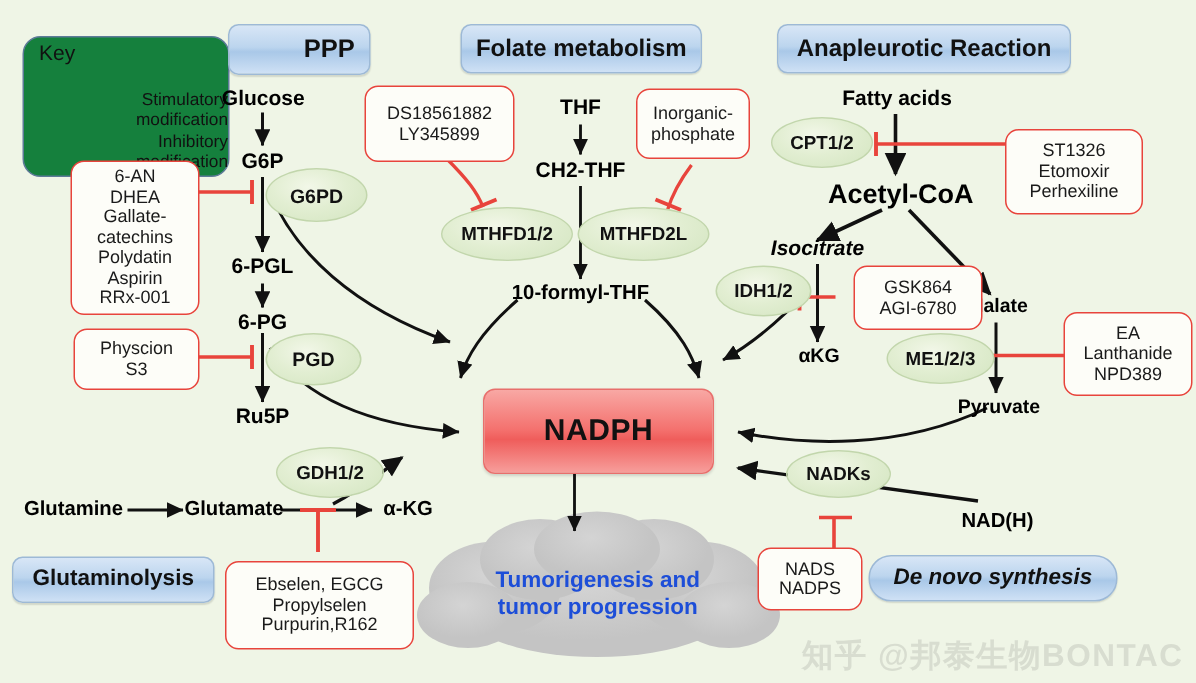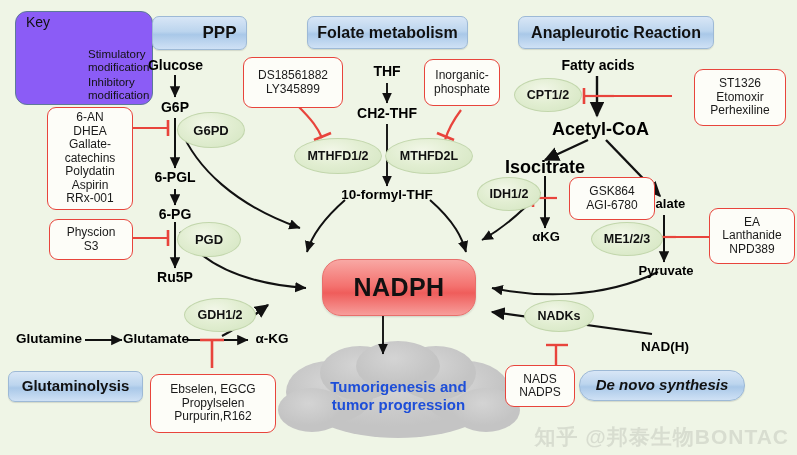--- a/index.html
+++ b/index.html
@@ -57,37 +57,38 @@
     display:flex;align-items:center;justify-content:center;
     text-align:center;
     color:#1a1a1a;
     line-height:1.12;
     white-space:pre-line;
   }
 
   
   #key-box{
     position:absolute;
-    left:15px;top:11px;width:136px;height:92px;
+    left:15px;top:24px;width:136px;height:92px;
     border:1.4px solid #5d7a98;
     border-radius:12px;
-    background:#8b5cf6;
+    background:#15803d;
+    text-align:right;
   }
   #key-title{position:absolute;left:10px;top:2px;font-size:14px;color:#111;}
   .key-text{position:absolute;font-size:11.5px;color:#111;line-height:1.12;white-space:pre-line;}
 
   
   #nadph{
     position:absolute;
     left:322px;top:259px;width:152px;height:55px;
-    border-radius:19px;
+    border-radius:8px;
     background:linear-gradient(to bottom,#f8a8a4 0%,#f4716e 48%,#ef5d5b 60%,#f79e9b 100%);
     border:1px solid #e86f6c;
     display:flex;align-items:center;justify-content:center;
-    font-size:25px;font-weight:bold;color:#111;
+    font-size:20px;font-weight:bold;color:#111;
     letter-spacing:.4px;
     box-shadow:0 1px 2px rgba(0,0,0,.14);
   }
 
   
   #cloud-label{
     position:absolute;left:291px;top:378px;width:215px;
     text-align:center;font-size:15px;font-weight:bold;color:#1d4ed8;line-height:1.22;
     white-space:pre-line;
   }
@@ -228,29 +229,29 @@
   <div class="enz" style="left:294px;top:138px;width:86px;height:34px;font-size:12.5px;">MTHFD1/2</div>
   <div class="enz" style="left:385px;top:138px;width:86px;height:34px;font-size:12.5px;">MTHFD2L</div>
 
   <div class="inhbox" style="left:243px;top:57px;width:98px;height:49px;font-size:12px;">DS18561882
 LY345899</div>
   <div class="inhbox" style="left:424px;top:59px;width:74px;height:45px;font-size:12px;">Inorganic-
 phosphate</div>
 
   <div class="mlabel" style="left:555px;top:58px;width:86px;font-size:14px;">Fatty acids</div>
   <div class="mlabel" style="left:552px;top:120px;width:90px;font-size:18px;">Acetyl-CoA</div>
-  <div class="mlabel" style="left:505px;top:158px;width:80px;font-size:18px;">Isocitrate</div>
+  <div class="mlabel" style="left:505px;top:158px;width:80px;font-size:14px;font-style:italic;">Isocitrate</div>
   <div class="mlabel" style="left:634px;top:197px;width:62px;font-size:13px;">Malate</div>
   <div class="mlabel" style="left:522px;top:230px;width:48px;font-size:13px;">αKG</div>
   <div class="mlabel" style="left:631px;top:264px;width:70px;font-size:13px;">Pyruvate</div>
   <div class="enz" style="left:514px;top:78px;width:66px;height:32px;font-size:12.5px;">CPT1/2</div>
   <div class="enz" style="left:477px;top:177px;width:62px;height:32px;font-size:12.5px;">IDH1/2</div>
   <div class="enz" style="left:591px;top:222px;width:70px;height:32px;font-size:12.5px;">ME1/2/3</div>
 
-  <div class="inhbox" style="left:670px;top:69px;width:90px;height:55px;font-size:12px;margin-left:24px;">ST1326
+  <div class="inhbox" style="left:670px;top:86px;width:90px;height:55px;font-size:12px;">ST1326
 Etomoxir
 Perhexiline</div>
   <div class="inhbox" style="left:569px;top:177px;width:84px;height:41px;font-size:12px;">GSK864
 AGI-6780</div>
   <div class="inhbox" style="left:709px;top:208px;width:84px;height:54px;font-size:12px;">EA
 Lanthanide
 NPD389</div>
 
   <div class="mlabel" style="left:10px;top:332px;width:78px;font-size:13.5px;">Glutamine</div>
   <div class="mlabel" style="left:117px;top:332px;width:78px;font-size:13.5px;">Glutamate</div>

